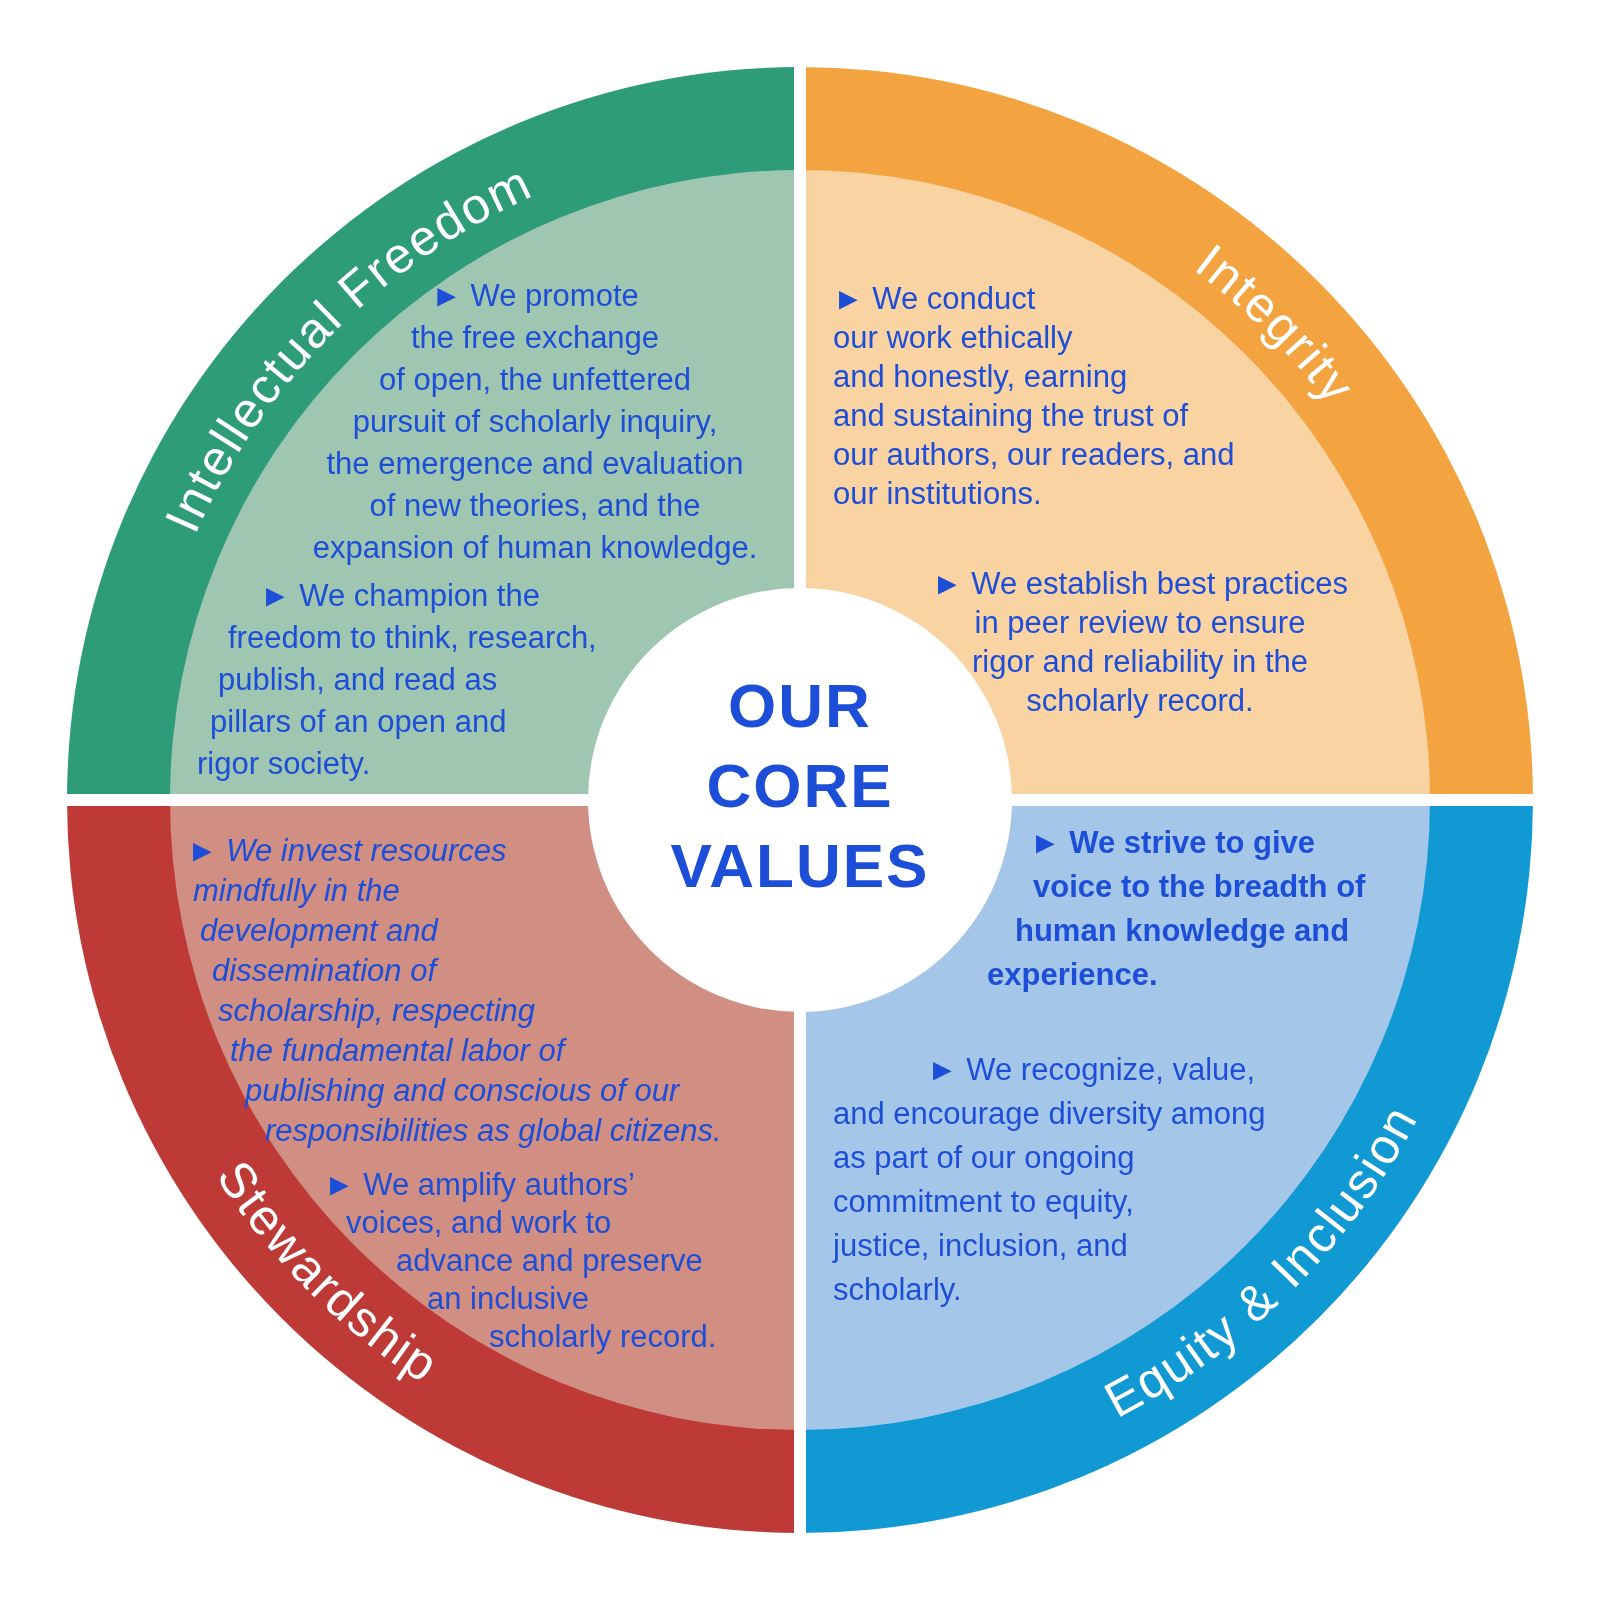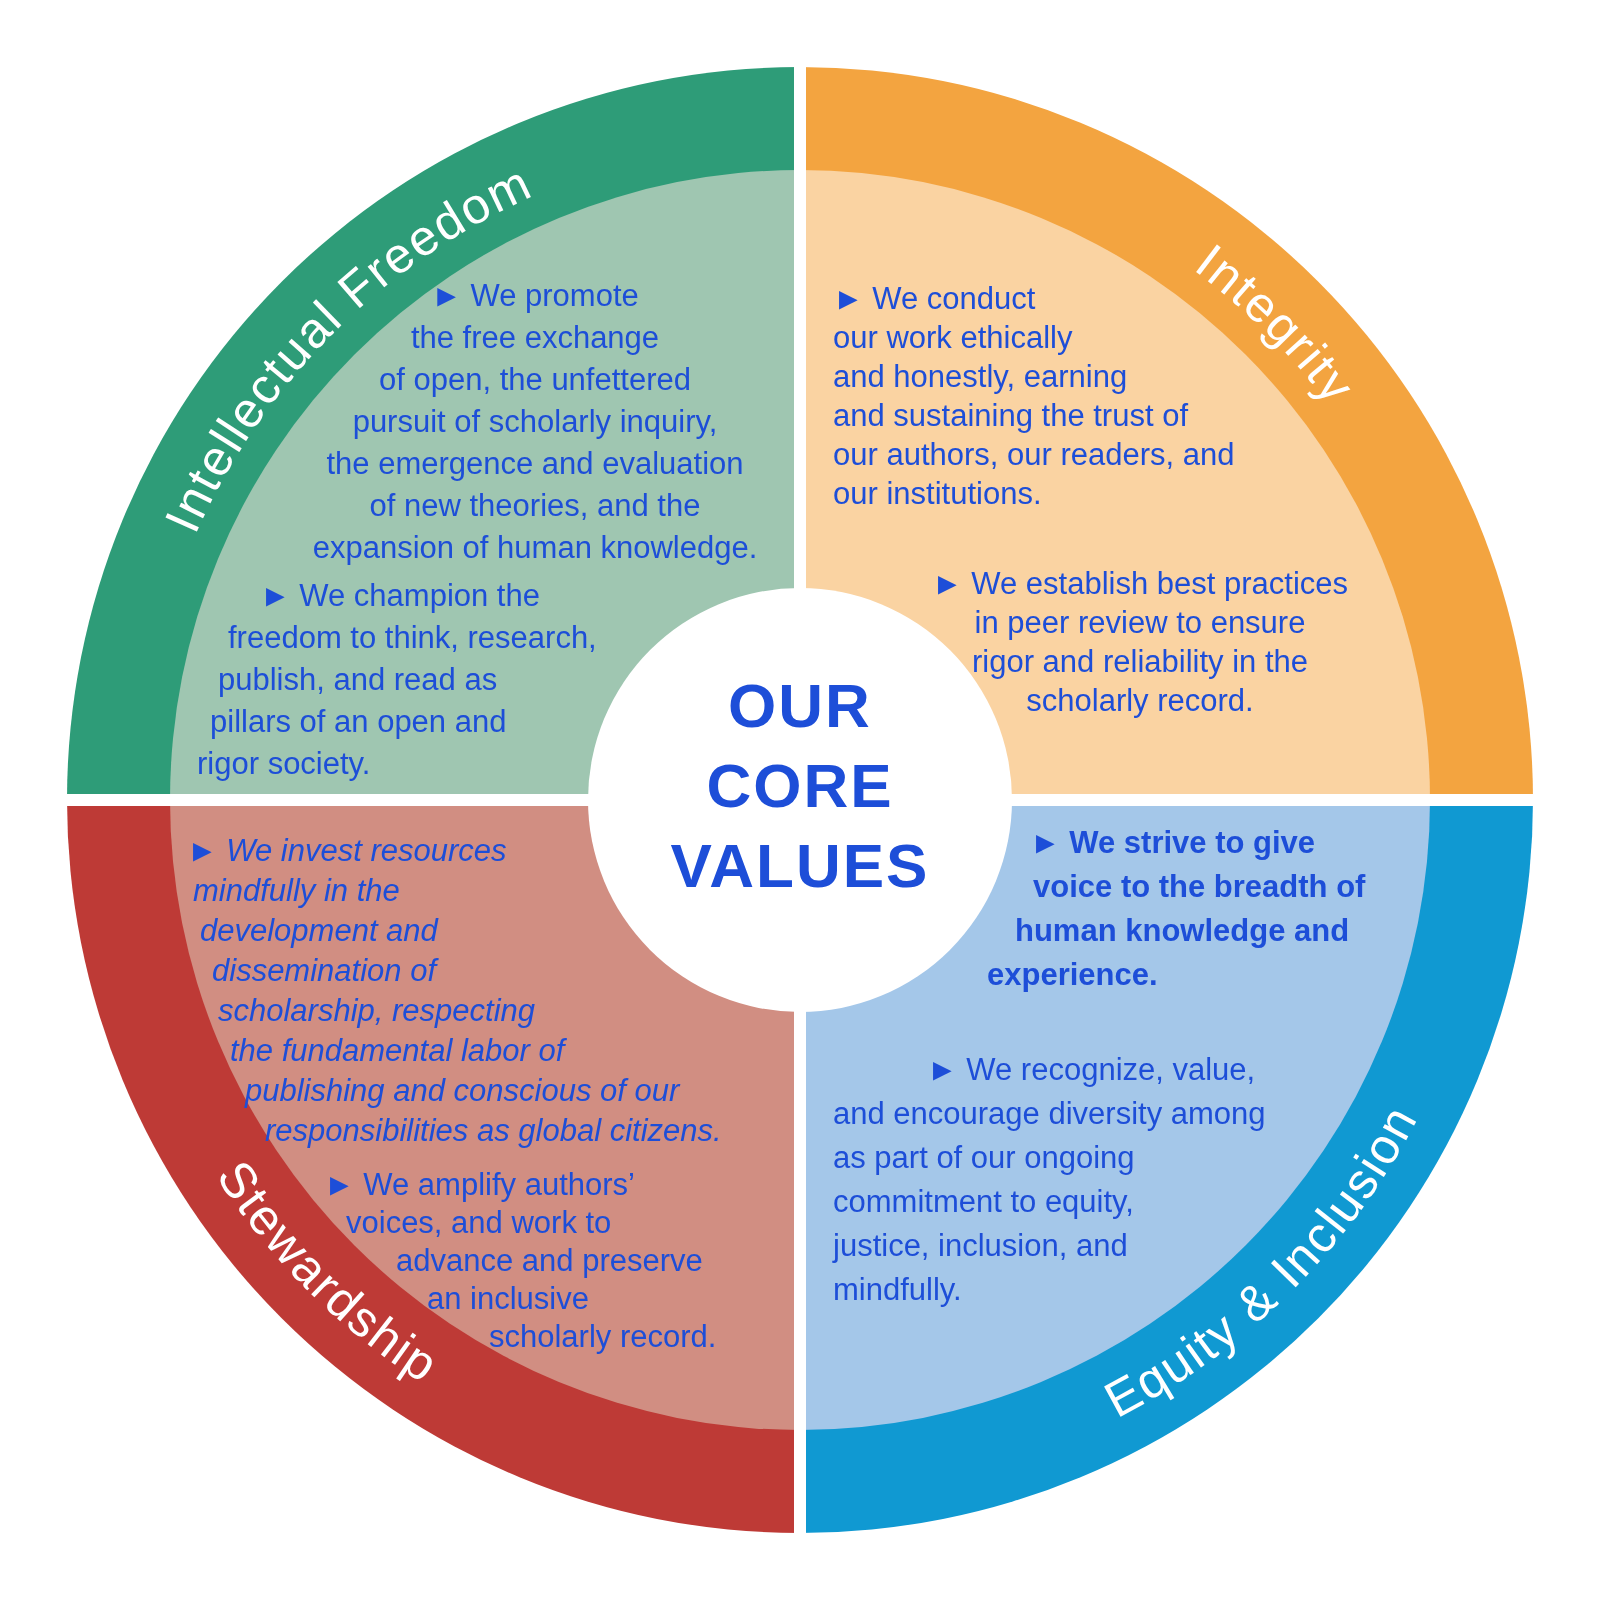--- a/index.html
+++ b/index.html
@@ -150,14 +150,14 @@
     <div class="ln">voice to the breadth of</div>
     <div class="ln">human knowledge and</div>
     <div class="ln">experience.</div>
   </div>
 <div class="tb b2">
     <div class="ln">► We recognize, value,</div>
     <div class="ln">and encourage diversity among</div>
     <div class="ln">as part of our ongoing</div>
     <div class="ln">commitment to equity,</div>
     <div class="ln">justice, inclusion, and</div>
-    <div class="ln">mindfully.</div>
+    <div class="ln">scholarly.</div>
   </div>
 
 </body></html>

